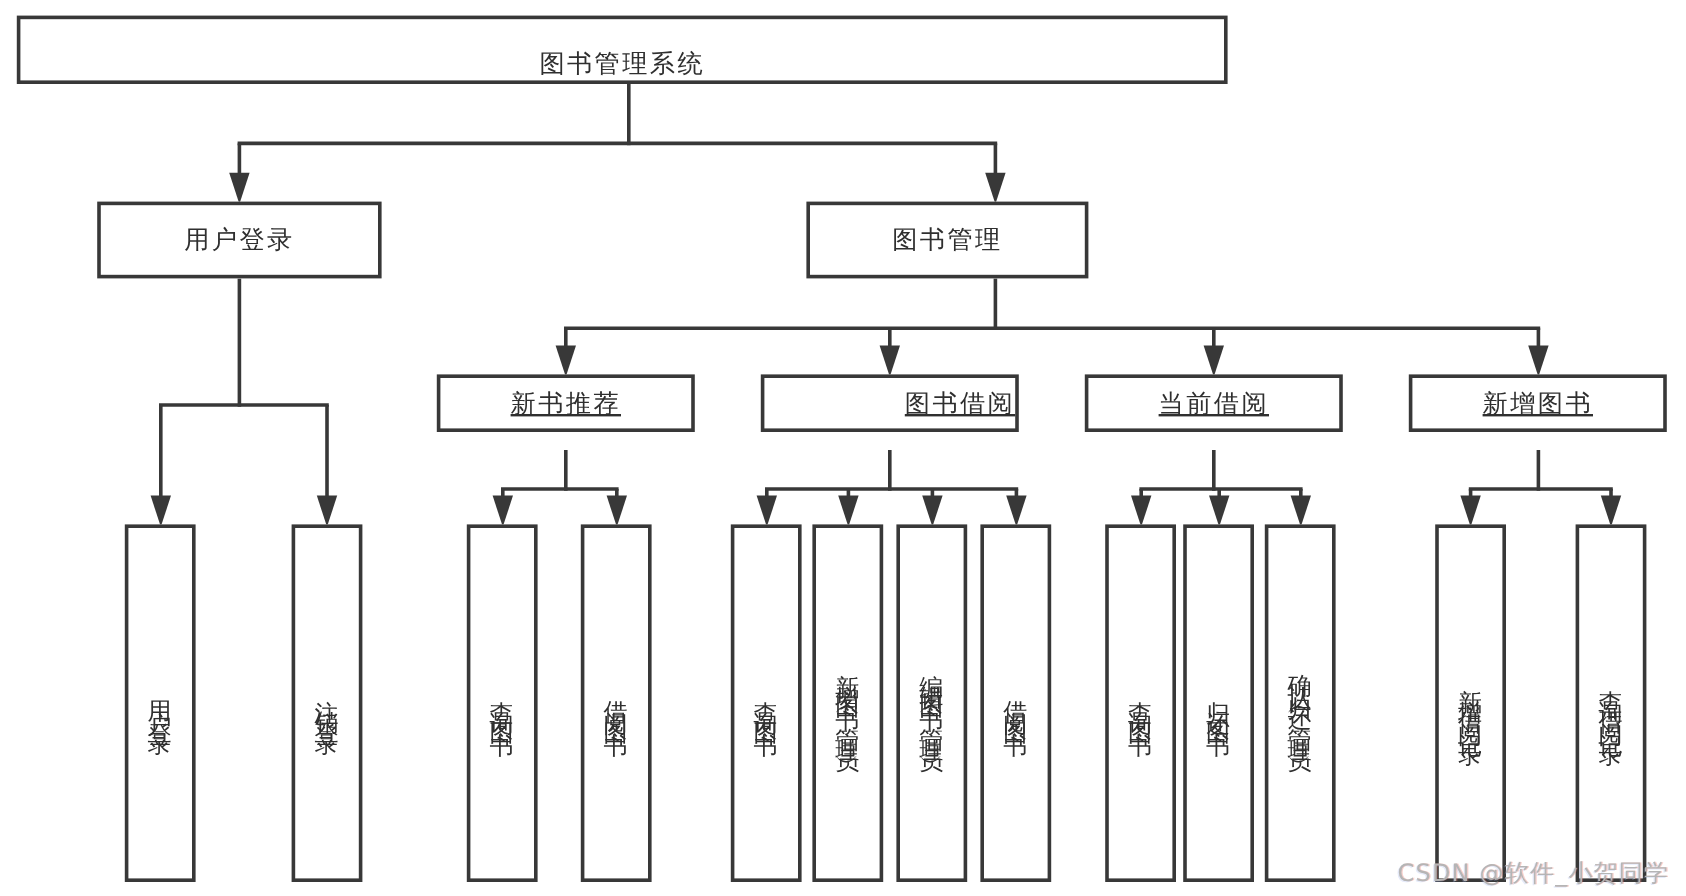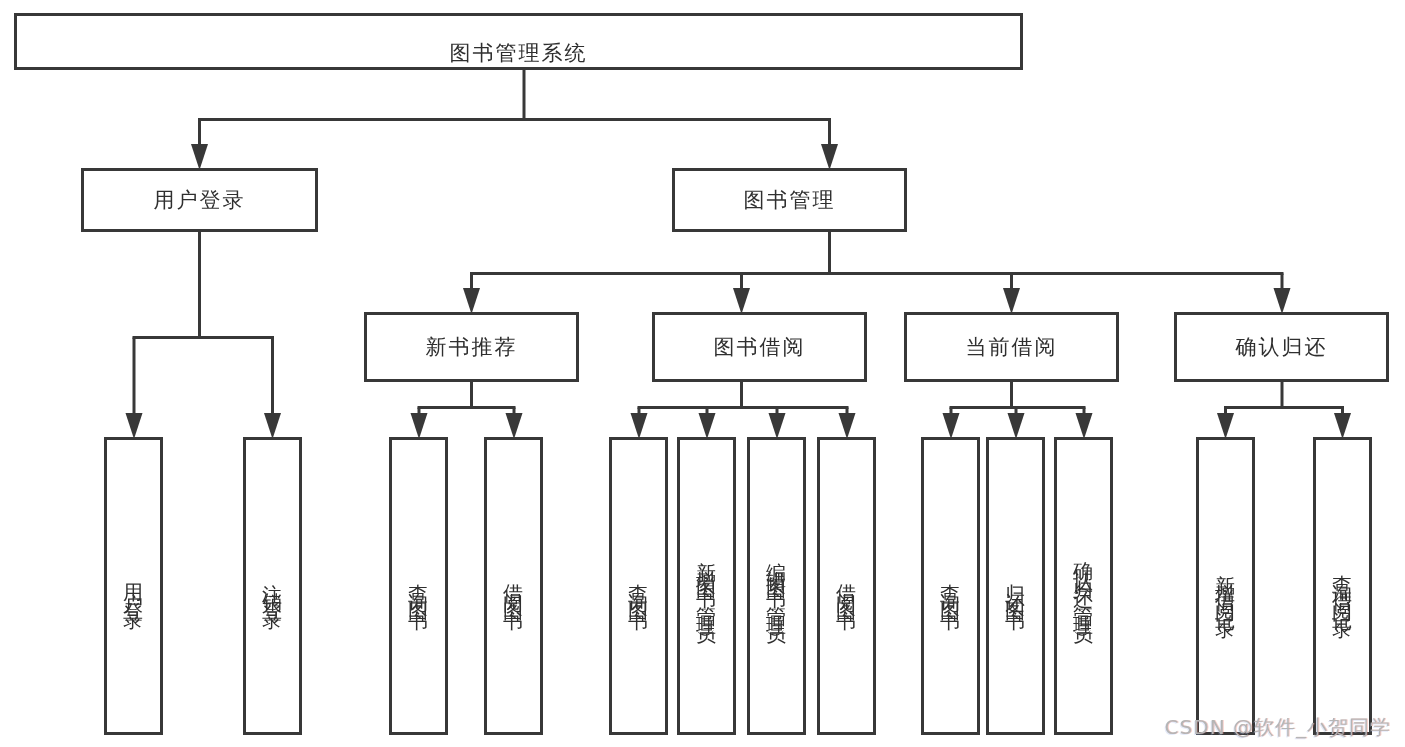--- a/index.html
+++ b/index.html
@@ -31,21 +31,21 @@
     display:flex;align-items:center;justify-content:center;
     color:var(--text);
   }
   .box.h span{
     font-size:21px;
     letter-spacing:2px;
     white-space:nowrap;
   }
   .box.root{left:14px;top:13px;width:1009px;height:57px;align-items:flex-end;}
   .box.l2{top:168px;height:64px;}
-  .box.l3{top:312px;width:215px;height:70px;}
+  .box.l3{top:312px;width:215px;height:48px;text-decoration:underline;}
   .box.v{top:437px;width:59px;height:298px;}
   .vtext{
     writing-mode:vertical-rl;
     text-orientation:mixed;
     font-size:20px;
     letter-spacing:9px;
     line-height:1;
     white-space:nowrap;
   }
   .watermark{
@@ -139,28 +139,28 @@
   <div class="box h l2" style="left:81px;width:237px;">
     <span>用户登录</span>
   </div>
   <div class="box h l2" style="left:672px;width:235px;">
     <span>图书管理</span>
   </div>
 
   <div class="box h l3" style="left:364px;">
     <span>新书推荐</span>
   </div>
-  <div class="box h l3" style="left:652px;">
+  <div class="box h l3" style="left:634px;justify-content:flex-end;">
     <span>图书借阅</span>
   </div>
   <div class="box h l3" style="left:904px;">
     <span>当前借阅</span>
   </div>
   <div class="box h l3" style="left:1174px;">
-    <span>确认归还</span>
+    <span>新增图书</span>
   </div>
 
   <div class="box v" style="left:104px;">
     <span class="vtext">用户登录</span>
   </div>
   <div class="box v" style="left:243px;">
     <span class="vtext">注销登录</span>
   </div>
   <div class="box v" style="left:389px;">
     <span class="vtext">查询图书</span>

